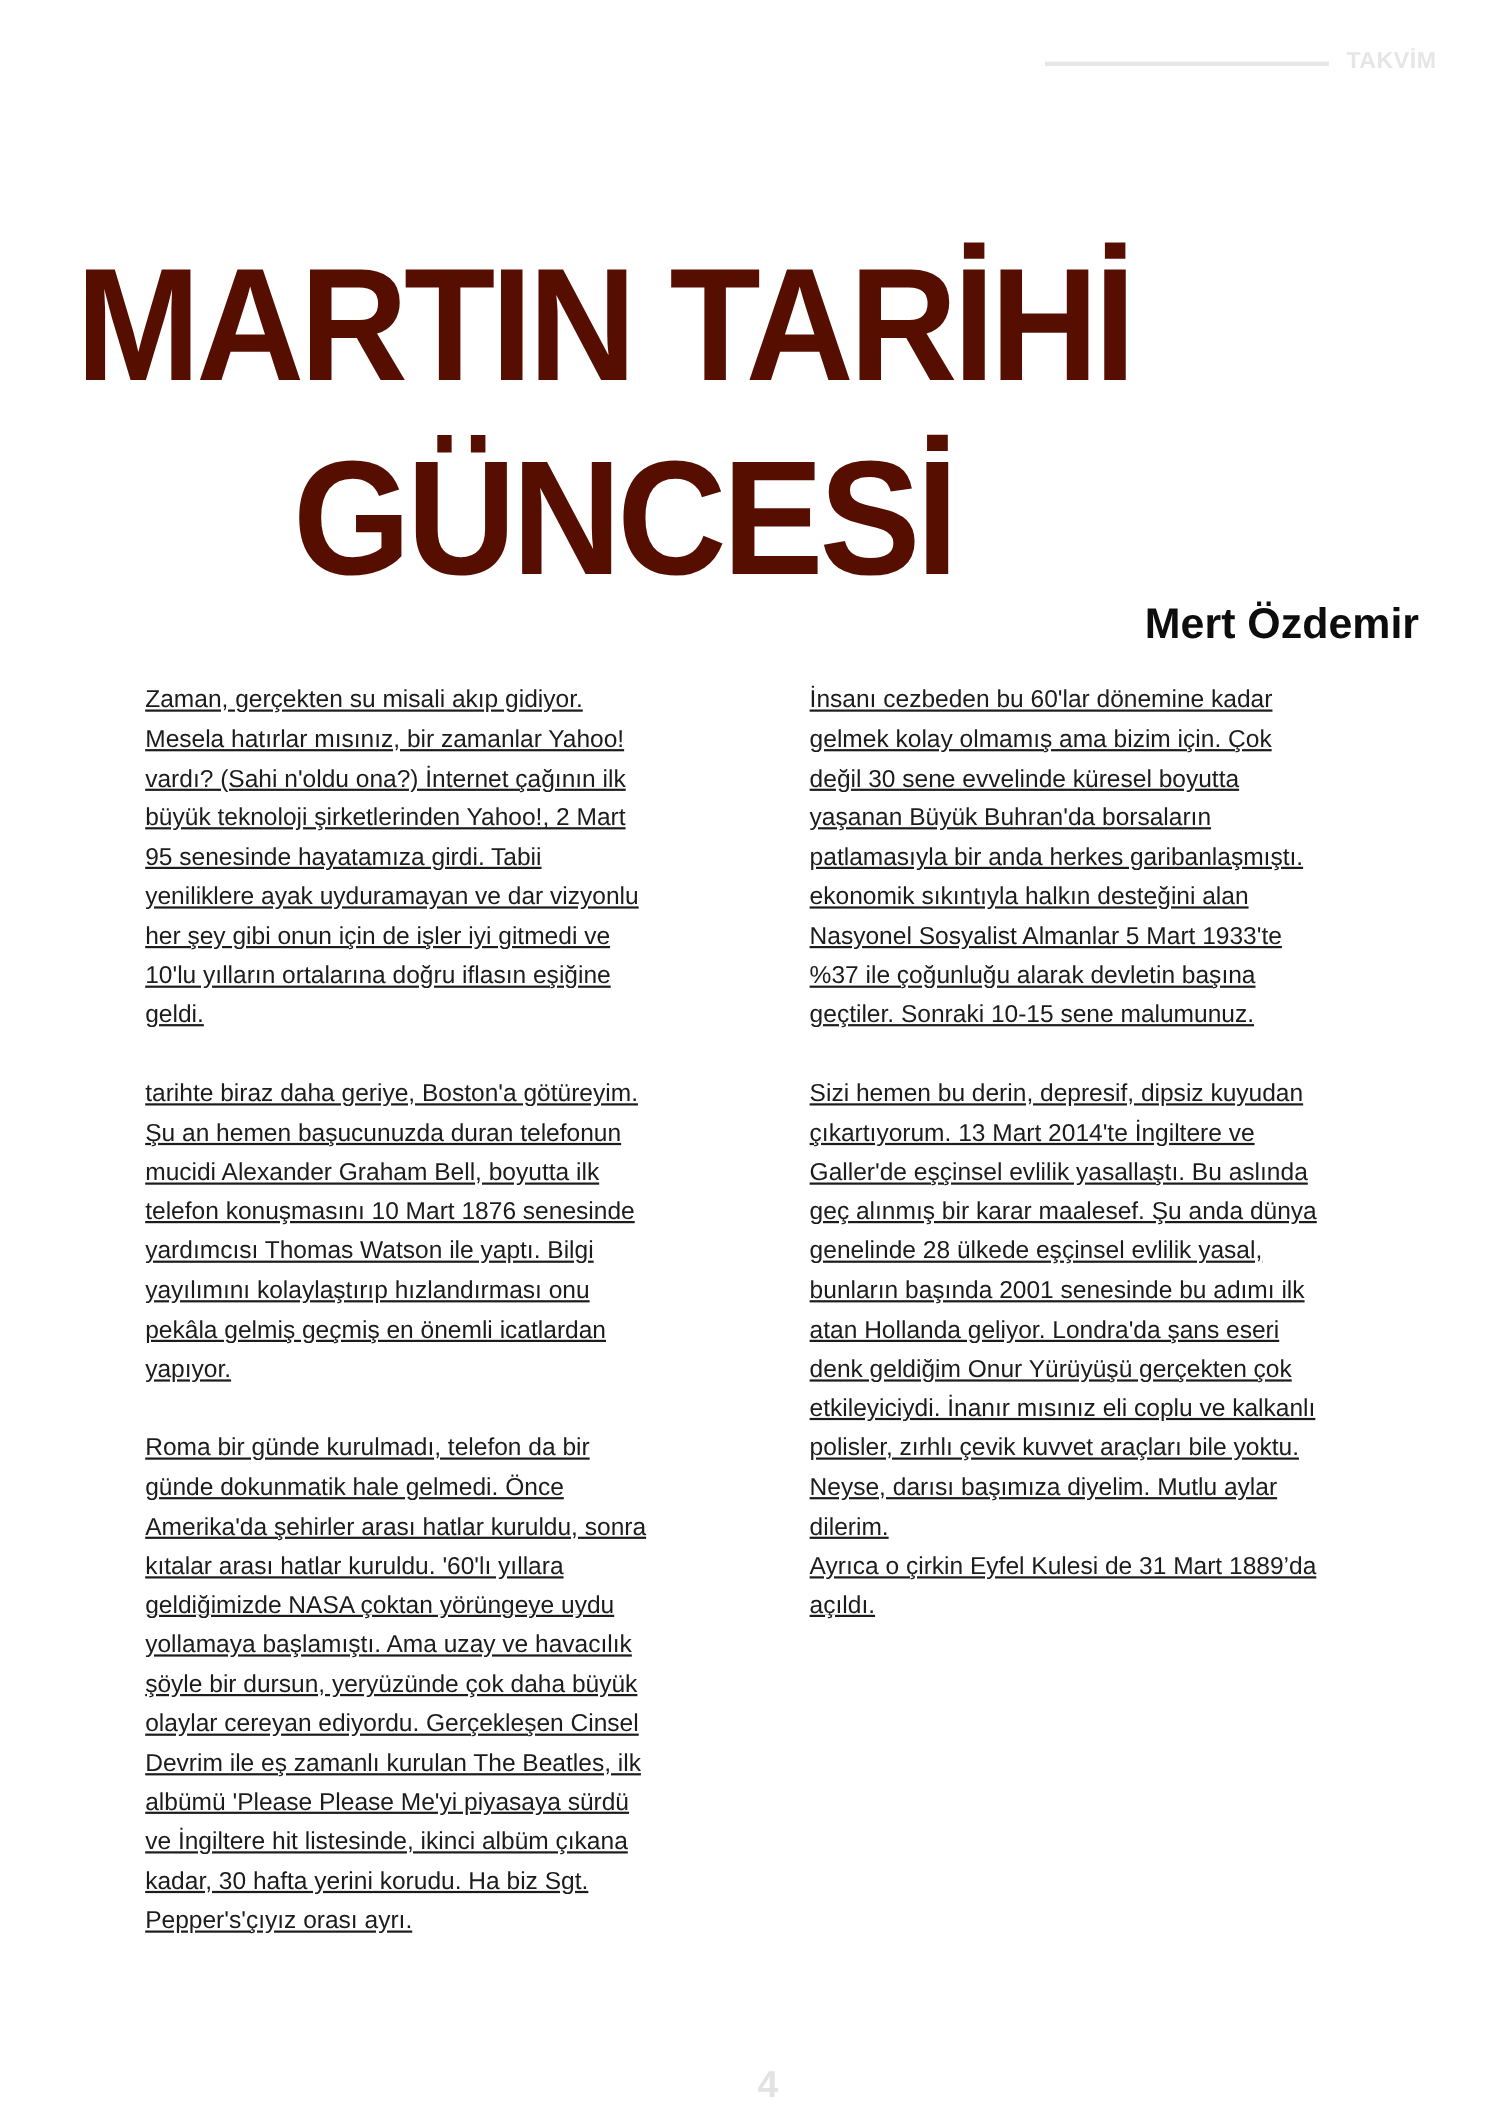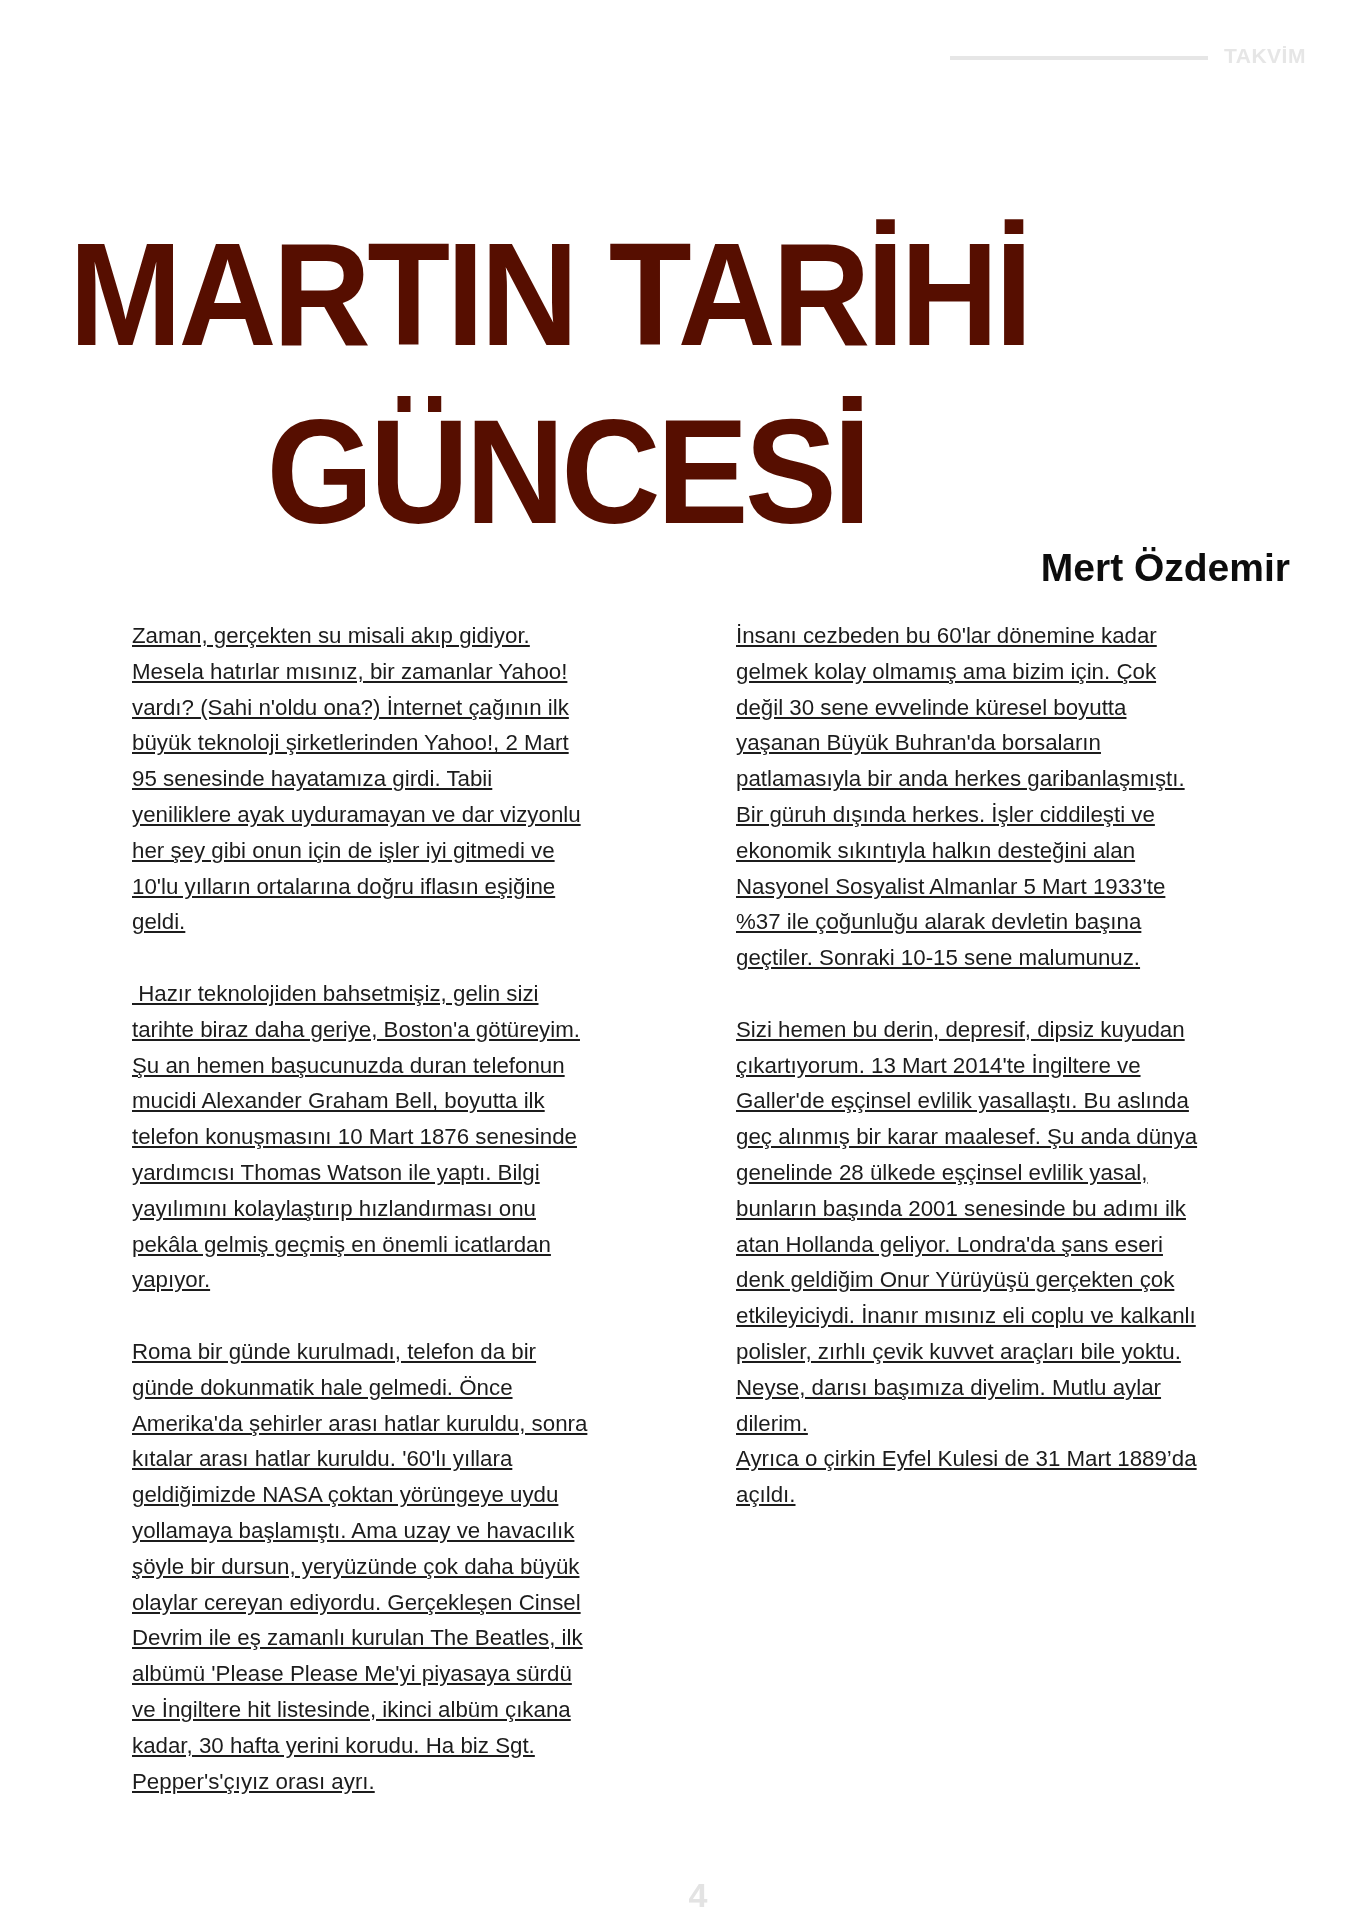--- a/index.html
+++ b/index.html
@@ -125,21 +125,20 @@
     <span class="line">Mesela hatırlar mısınız, bir zamanlar Yahoo!</span>
     <span class="line">vardı? (Sahi n'oldu ona?) İnternet çağının ilk</span>
     <span class="line">büyük teknoloji şirketlerinden Yahoo!, 2 Mart</span>
     <span class="line">95 senesinde hayatamıza girdi. Tabii</span>
     <span class="line">yeniliklere ayak uyduramayan ve dar vizyonlu</span>
     <span class="line">her şey gibi onun için de işler iyi gitmedi ve</span>
     <span class="line">10'lu yılların ortalarına doğru iflasın eşiğine</span>
     <span class="line">geldi.</span>
   </p>
   <p class="para gap">
-    <span class="line"> Hazır teknolojiden bahsetmişiz, gelin sizi</span>
     <span class="line">tarihte biraz daha geriye, Boston'a götüreyim.</span>
     <span class="line">Şu an hemen başucunuzda duran telefonun</span>
     <span class="line">mucidi Alexander Graham Bell, boyutta ilk</span>
     <span class="line">telefon konuşmasını 10 Mart 1876 senesinde</span>
     <span class="line">yardımcısı Thomas Watson ile yaptı. Bilgi</span>
     <span class="line">yayılımını kolaylaştırıp hızlandırması onu</span>
     <span class="line">pekâla gelmiş geçmiş en önemli icatlardan</span>
     <span class="line">yapıyor.</span>
   </p>
   <p class="para gap">
@@ -159,21 +158,20 @@
   </p>
 </div>
 
 <div class="column col-right">
   <p class="para">
     <span class="line">İnsanı cezbeden bu 60'lar dönemine kadar</span>
     <span class="line">gelmek kolay olmamış ama bizim için. Çok</span>
     <span class="line">değil 30 sene evvelinde küresel boyutta</span>
     <span class="line">yaşanan Büyük Buhran'da borsaların</span>
     <span class="line">patlamasıyla bir anda herkes garibanlaşmıştı.</span>
-    <span class="line">Bir güruh dışında herkes. İşler ciddileşti ve</span>
     <span class="line">ekonomik sıkıntıyla halkın desteğini alan</span>
     <span class="line">Nasyonel Sosyalist Almanlar 5 Mart 1933'te</span>
     <span class="line">%37 ile çoğunluğu alarak devletin başına</span>
     <span class="line">geçtiler. Sonraki 10-15 sene malumunuz.</span>
   </p>
   <p class="para gap">
     <span class="line">Sizi hemen bu derin, depresif, dipsiz kuyudan</span>
     <span class="line">çıkartıyorum. 13 Mart 2014'te İngiltere ve</span>
     <span class="line">Galler'de eşçinsel evlilik yasallaştı. Bu aslında</span>
     <span class="line">geç alınmış bir karar maalesef. Şu anda dünya</span>

